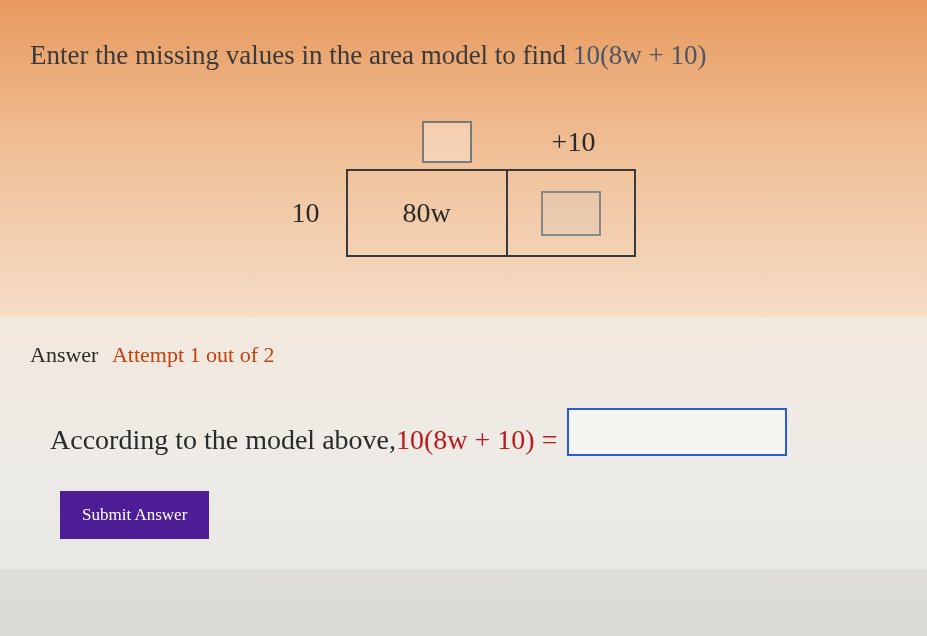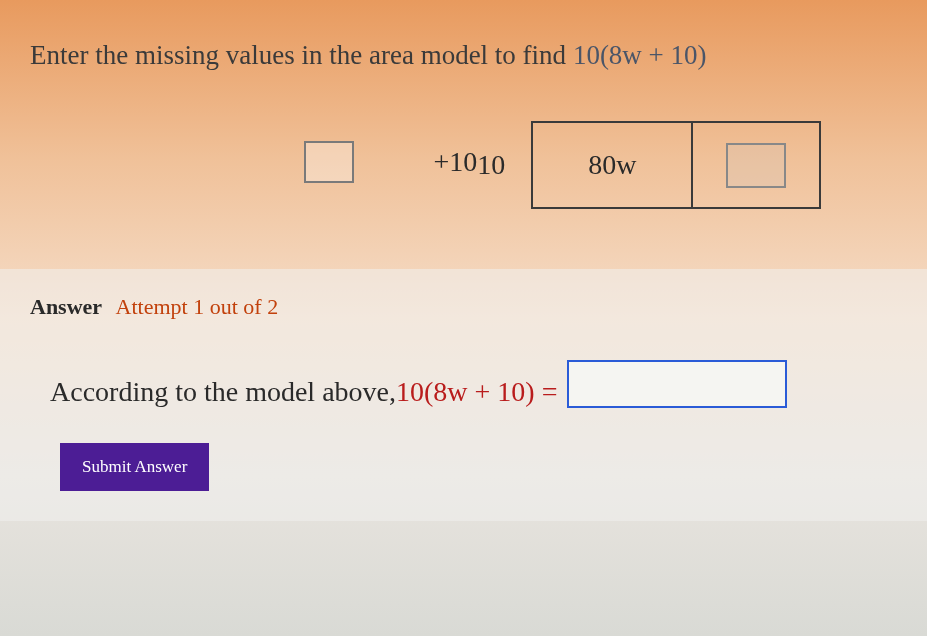--- a/index.html
+++ b/index.html
@@ -18,21 +18,21 @@
       color: #3a3a3a;
       margin-bottom: 50px;
       margin-top: 10px;
     }
     .instruction .math {
       font-family: 'Times New Roman', serif;
       color: #4a5568;
     }
     .model-area {
       display: flex;
-      flex-direction: row;
+      flex-direction: column;
       align-items: center;
       margin: 0 auto 60px auto;
       width: 500px;
     }
     .top-row {
       display: flex;
       align-items: center;
       margin-bottom: 6px;
       margin-left: 50px;
     }
@@ -87,21 +87,21 @@
     .answer-section {
       background: rgba(240,240,238,0.55);
       padding: 25px 30px 30px 30px;
       margin: 0 -30px;
     }
     .answer-header {
       font-size: 22px;
       margin-bottom: 40px;
     }
     .answer-header .bold {
-      font-weight: bold;
+      font-weight: normal;
       color: #2a2a2a;
     }
     .answer-header .attempt {
       color: #c2410c;
       font-weight: normal;
       margin-left: 8px;
     }
     .answer-line {
       font-size: 28px;
       font-family: 'Times New Roman', serif;

